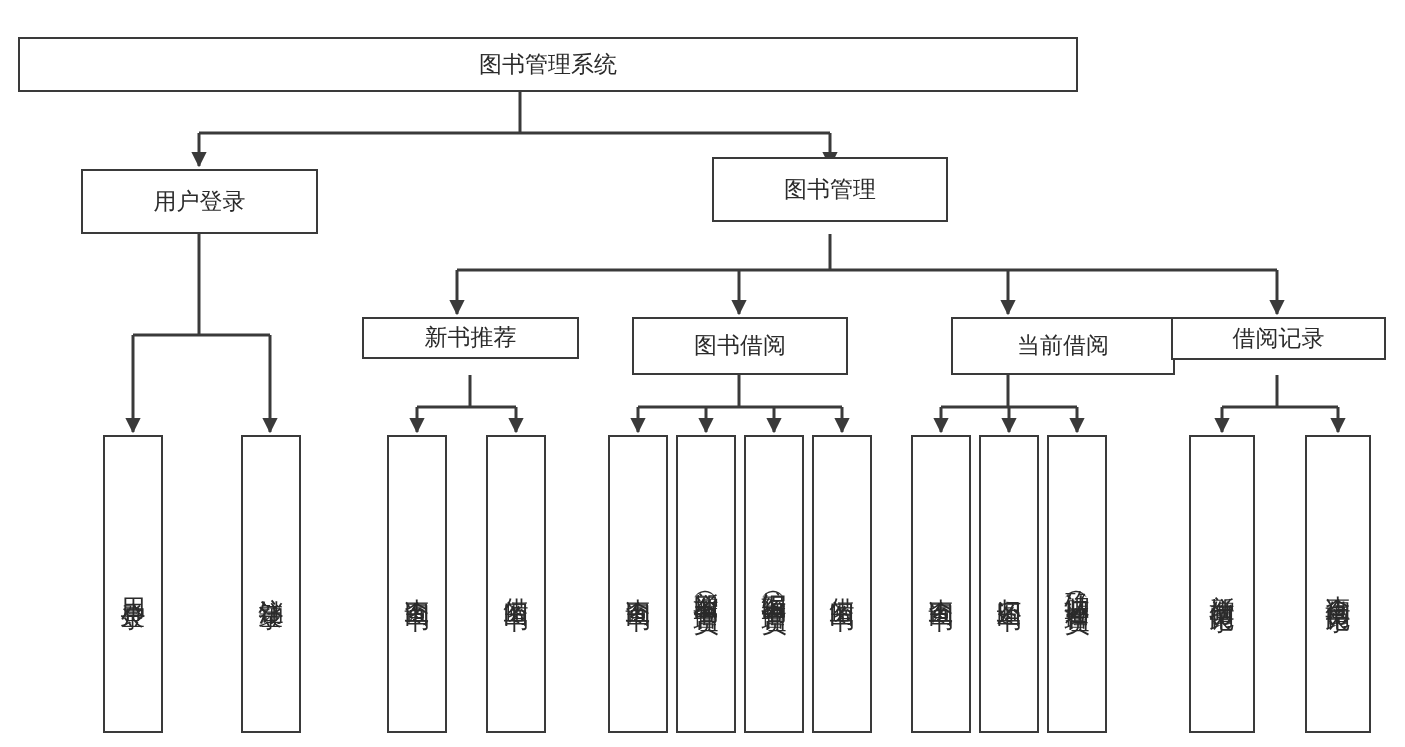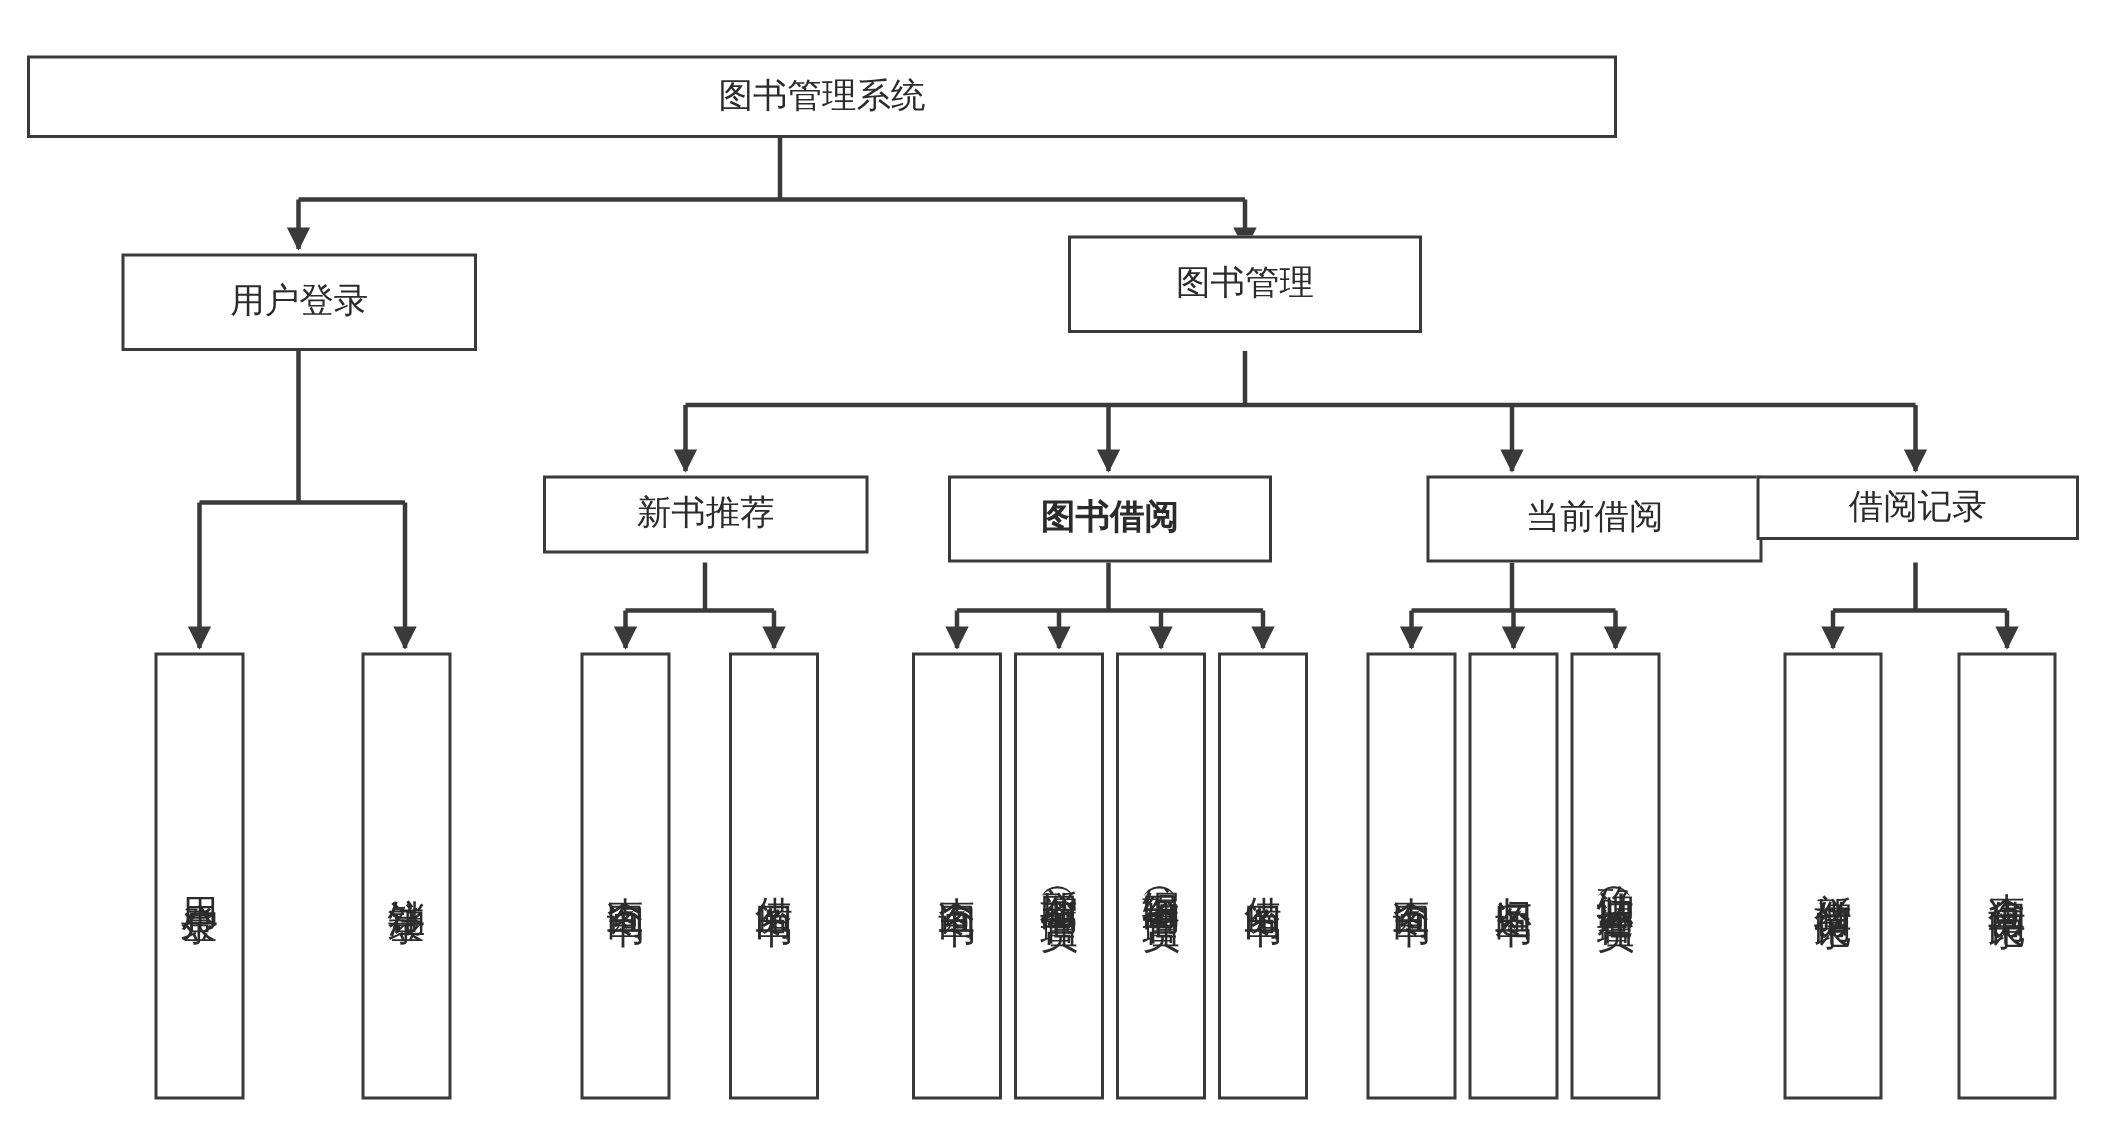--- a/index.html
+++ b/index.html
@@ -125,25 +125,25 @@
   </div>
 
   <div class="node horiz" style="left:81px; top:169px; width:237px; height:65px;">
     <span class="node-label">用户登录</span>
   </div>
 
   <div class="node horiz" style="left:712px; top:157px; width:236px; height:65px;">
     <span class="node-label">图书管理</span>
   </div>
 
-  <div class="node horiz" style="left:362px; top:317px; width:217px; height:52px;">
+  <div class="node horiz" style="left:362px; top:317px; width:217px; height:42px;">
     <span class="node-label">新书推荐</span>
   </div>
 
-  <div class="node horiz" style="left:632px; top:317px; width:216px; height:58px;font-weight:bold;">
+  <div class="node horiz" style="left:632px; top:317px; width:216px; height:58px;">
     <span class="node-label">图书借阅</span>
   </div>
 
   <div class="node horiz" style="left:951px; top:317px; width:224px; height:58px;">
     <span class="node-label">当前借阅</span>
   </div>
 
   <div class="node horiz" style="left:1171px; top:317px; width:215px; height:43px;">
     <span class="node-label">借阅记录</span>
   </div>

